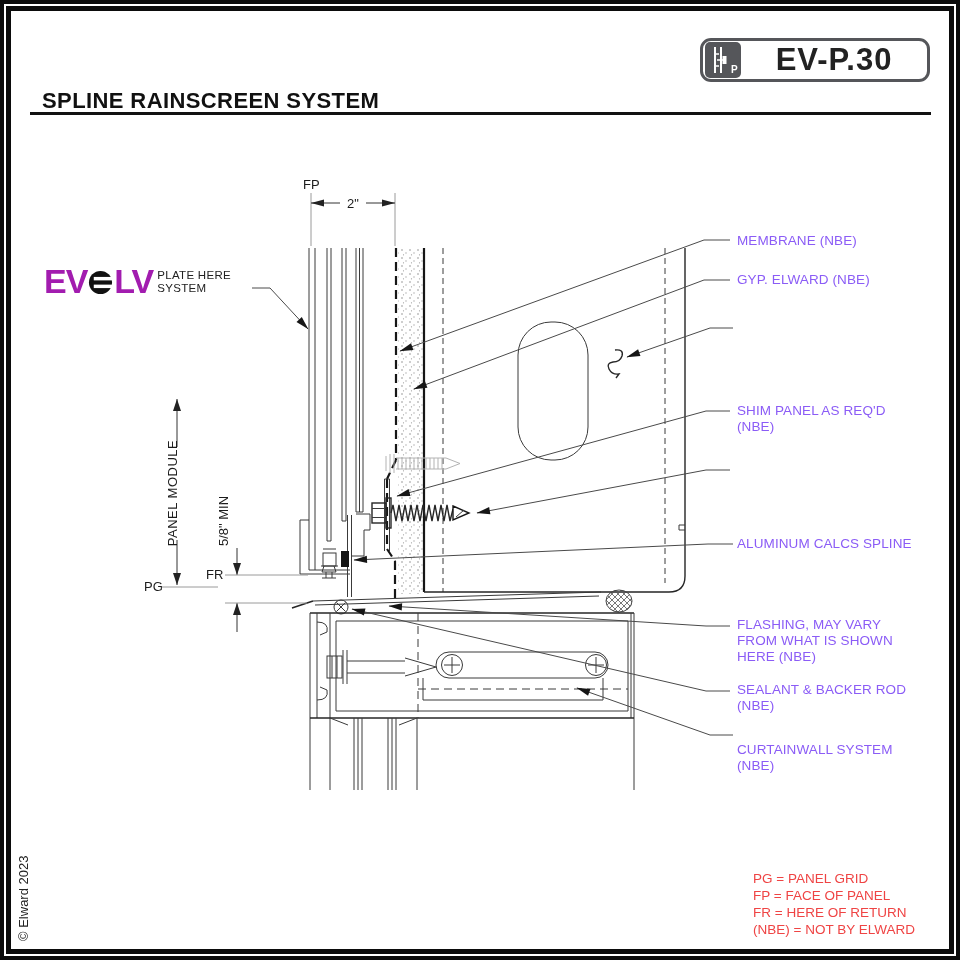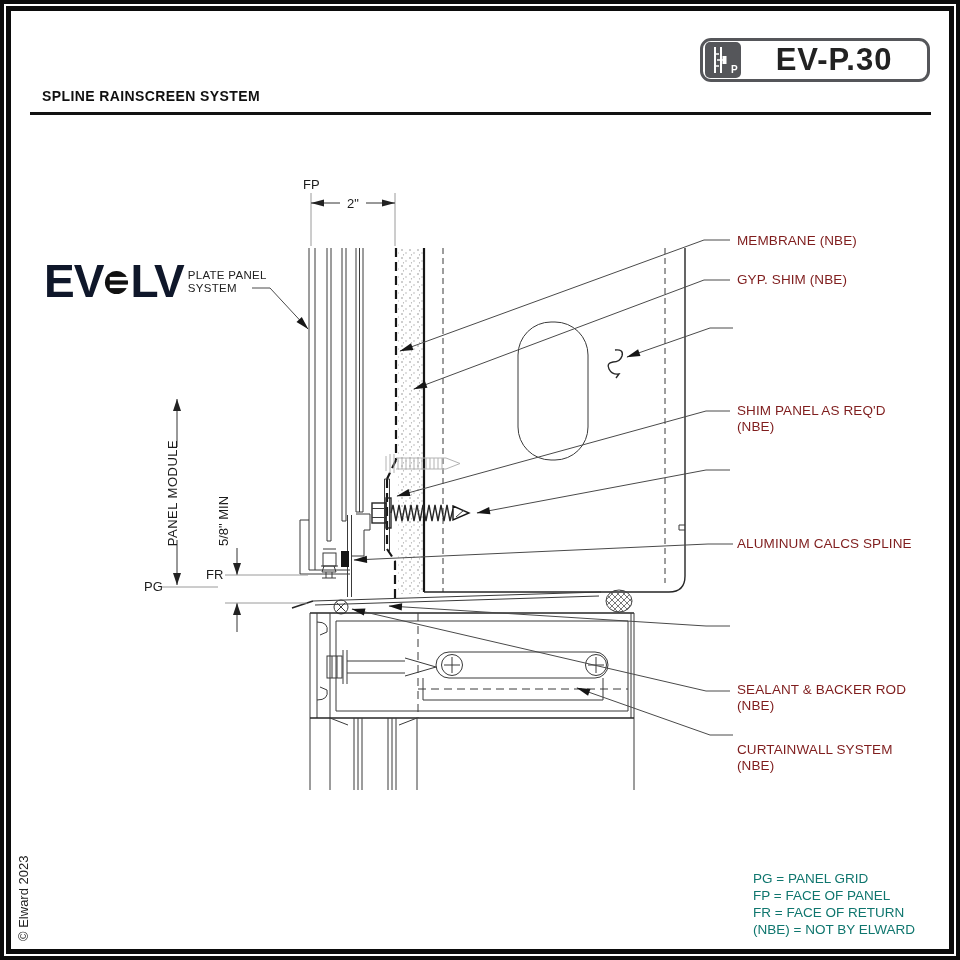--- a/index.html
+++ b/index.html
@@ -9,33 +9,33 @@
   .frame-inner{position:absolute;inset:6px;border:5px solid #0b0b0b;pointer-events:none;}
 
   .title-block{position:absolute;left:700px;top:38px;width:230px;height:44px;
     border:3px solid #55565a;border-radius:11px;display:flex;align-items:center;
     box-sizing:border-box;background:#fff;}
   .tb-icon{width:36px;height:36px;background:#55565a;border-radius:5px;margin-left:2px;
     position:relative;flex:0 0 auto;}
   .tb-icon svg{position:absolute;inset:0;}
   .tb-num{flex:1;text-align:center;font-size:31px;font-weight:600;letter-spacing:1px;color:#222;}
 
-  .sheet-title{position:absolute;left:42px;top:88px;font-size:14px;font-weight:700;
+  .sheet-title{position:absolute;left:42px;top:88px;font-size:22px;font-weight:700;
     letter-spacing:.4px;color:#111;}
   .title-rule{position:absolute;left:30px;top:112px;width:901px;height:3px;background:#111;}
 
   .logo{position:absolute;left:44px;top:266px;display:flex;align-items:flex-start;}
-  .logo-word{font-size:46px;font-weight:800;letter-spacing:-1px;color:#0f172a;line-height:30px;
+  .logo-word{font-size:34px;font-weight:800;letter-spacing:-1px;color:#a21caf;line-height:30px;
     display:flex;align-items:center;}
   .logo-glyph{width:25px;height:25px;margin:2px 1px 0 1px;}
   .logo-tag{font-size:11.5px;line-height:13px;color:#222;margin:3px 0 0 4px;letter-spacing:.3px;}
 
   .callout{position:absolute;left:737px;width:200px;font-size:13.5px;line-height:16px;
-    color:#7f1d1d;white-space:pre-line;letter-spacing:.1px;}
-  .legend{position:absolute;left:753px;top:870px;font-size:13.5px;line-height:17px;color:#0f766e;}
+    color:#8b5cf6;white-space:pre-line;letter-spacing:.1px;}
+  .legend{position:absolute;left:753px;top:870px;font-size:13.5px;line-height:17px;color:#ef4444;}
 
   .copyright{position:absolute;left:16px;top:941px;transform:rotate(-90deg);
     transform-origin:0 0;font-size:13px;color:#222;white-space:nowrap;}
 
   svg.draw{position:absolute;inset:0;}
   .thin{stroke:#3a3a3a;stroke-width:1;fill:none;}
   .med{stroke:#262626;stroke-width:1.4;fill:none;}
   .heavy{stroke:#161616;stroke-width:2.2;fill:none;}
   .gray{stroke:#9a9a9a;stroke-width:1;fill:none;}
   .ghost{stroke:#b3b3b3;stroke-width:1;fill:none;}
@@ -214,35 +214,38 @@
   <div class="logo">
     <div class="logo-word">
       <span>EV</span>
       <svg class="logo-glyph" viewBox="0 0 26 26">
         <circle cx="13" cy="13" r="12" fill="#111"></circle>
         <rect x="6" y="7.2" width="21" height="3.6" fill="#fff"></rect>
         <rect x="6" y="15.2" width="21" height="3.6" fill="#fff"></rect>
       </svg>
       <span>LV</span>
     </div>
-    <div class="logo-tag" style="white-space:pre-line">PLATE PANEL
+    <div class="logo-tag" style="white-space:pre-line">PLATE HERE
 SYSTEM</div>
   </div>
 
   <div class="callout" style="top:233px">MEMBRANE (NBE)</div>
-  <div class="callout" style="top:272px">GYP. SHIM (NBE)</div>
+  <div class="callout" style="top:272px">GYP. ELWARD (NBE)</div>
   <div class="callout" style="top:403px">SHIM PANEL AS REQ'D
 (NBE)</div>
   <div class="callout" style="top:536px">ALUMINUM CALCS SPLINE</div>
+  <div class="callout" style="top:617px">FLASHING, MAY VARY
+FROM WHAT IS SHOWN
+HERE (NBE)</div>
   <div class="callout" style="top:682px">SEALANT &amp; BACKER ROD
 (NBE)</div>
   <div class="callout" style="top:742px">CURTAINWALL SYSTEM
 (NBE)</div>
 
   <div class="legend">
     <div>PG = PANEL GRID</div>
     <div>FP = FACE OF PANEL</div>
-    <div>FR = FACE OF RETURN</div>
+    <div>FR = HERE OF RETURN</div>
     <div>(NBE) = NOT BY ELWARD</div>
   </div>
 
   <div class="copyright">© Elward 2023</div>
 </div>
 
 </body></html>

